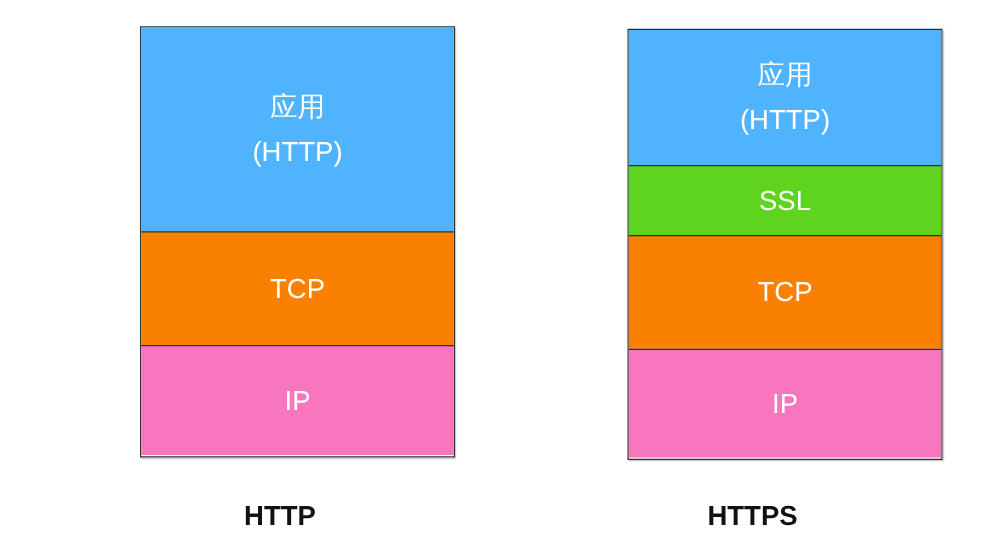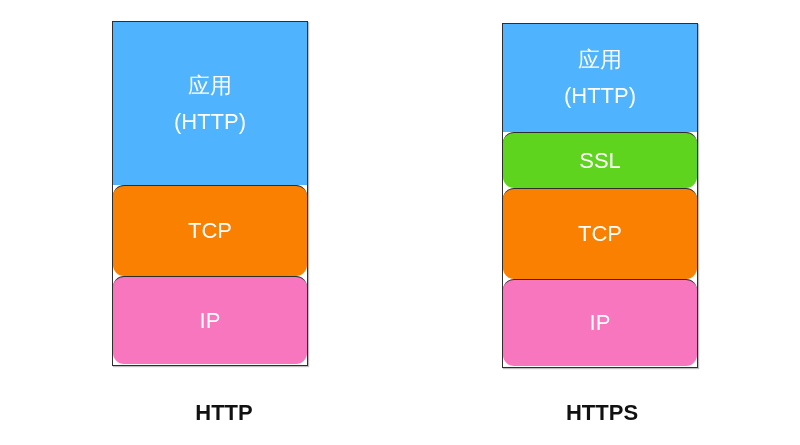--- a/index.html
+++ b/index.html
@@ -9,41 +9,40 @@
     }
     body {
       width: 800px;
       height: 445px;
       position: relative;
       overflow: hidden;
       font-family: "Liberation Sans", "DejaVu Sans", sans-serif;
     }
     .stack {
       position: absolute;
-      width: 196px;
+      width: 252px;
       box-sizing: border-box;
       border: 1.5px solid #2e2e2e;
       box-shadow: 1px 1px 1px rgba(0,0,0,0.25);
     }
     .layer {
       position: absolute;
       left: 0;
       width: 100%;
       box-sizing: border-box;
       display: flex;
       flex-direction: column;
       align-items: center;
       justify-content: center;
       color: #ffffff;
       font-size: 22px;
       line-height: 36px;
     }
     .layer + .layer {
       border-top: 1.5px solid #2e2e2e;
-      border-radius: 11px;
     }
     .layer .line {
       display: block;
       white-space: nowrap;
     }
     .caption {
       position: absolute;
       width: 224px;
       text-align: center;
       font-size: 22px;

